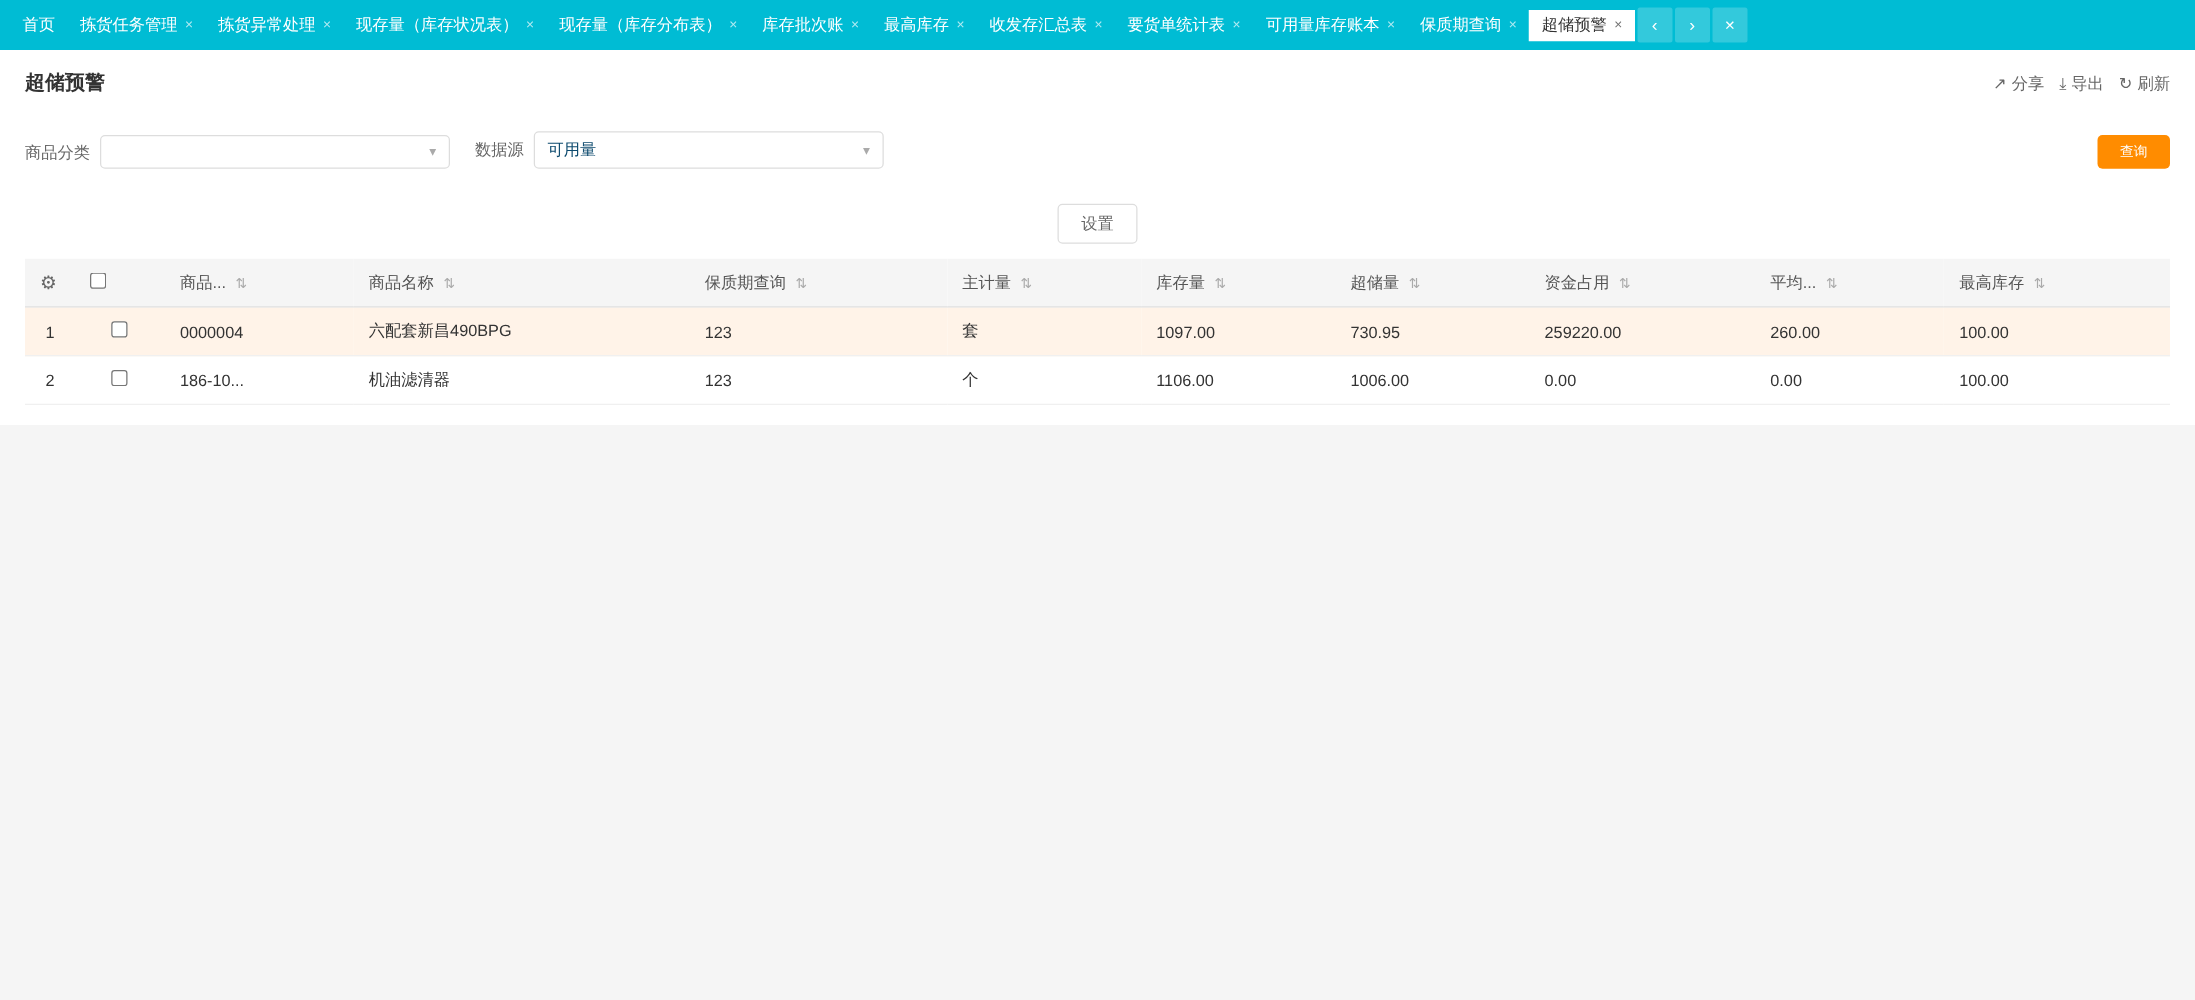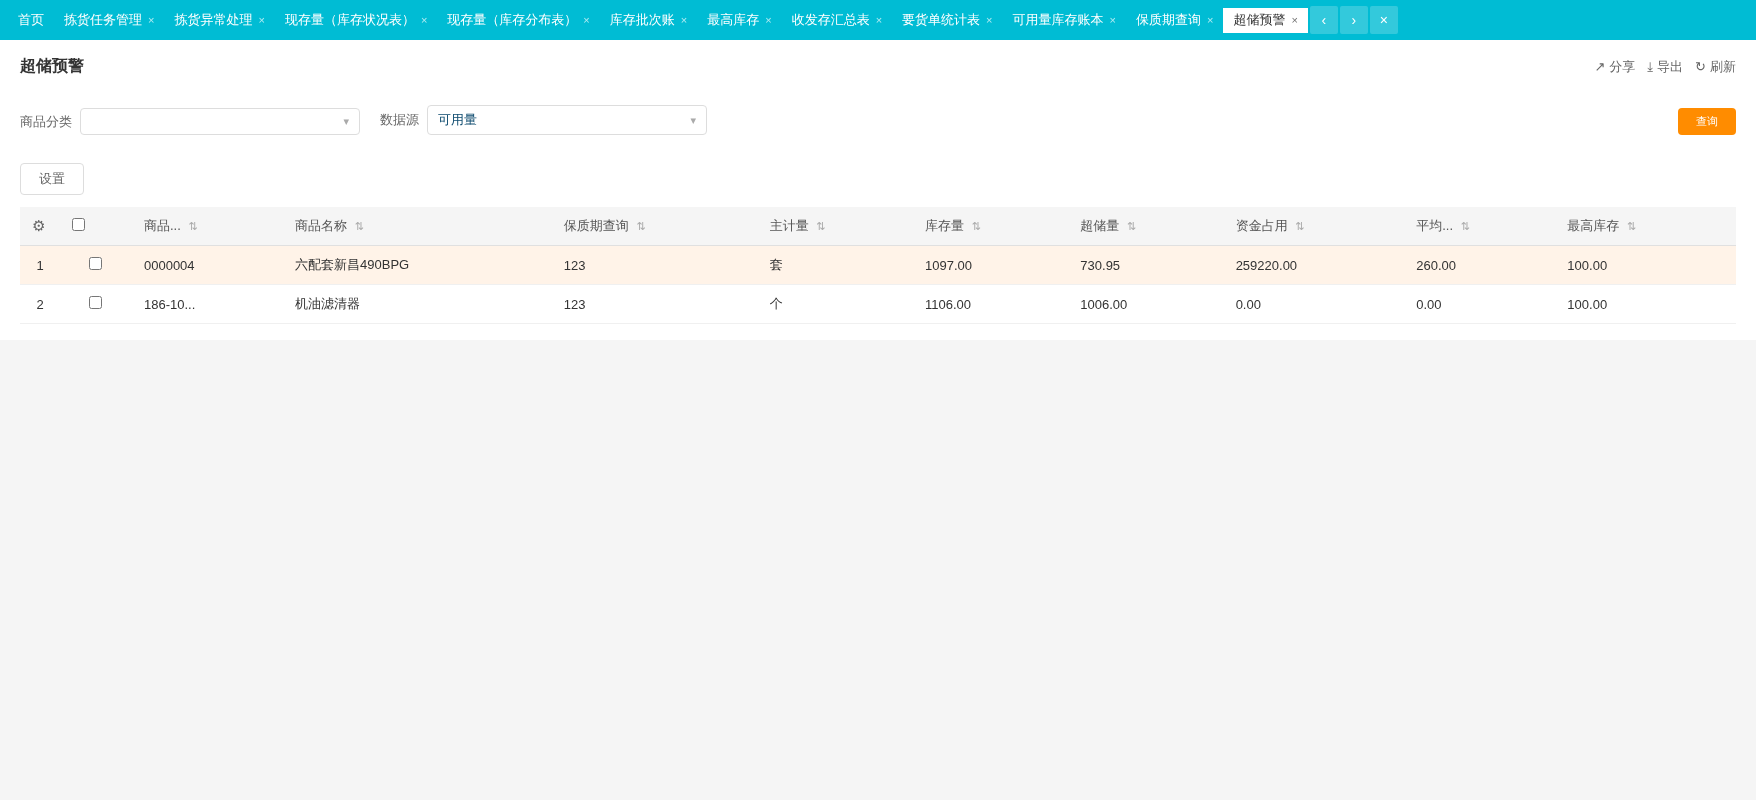--- a/index.html
+++ b/index.html
@@ -259,21 +259,21 @@
       <div class="filter-select" style="min-width: 280px;">
         <span>可用量</span>
         <span class="arrow">▾</span>
       </div>
     </div>
     <div class="filter-right">
       <button class="btn-query">查询</button>
     </div>
   </div>
 
-  <div style="display:flex; justify-content: flex-start; margin-bottom: 12px;">
+  <div style="display:flex; justify-content: center; margin-bottom: 12px;">
     <button class="btn-settings">设置</button>
   </div>
 
   <table class="data-table">
     <thead>
       <tr>
         <th class="settings-col">
           <span class="gear-icon">⚙</span>
         </th>
         <th class="checkbox-cell">

